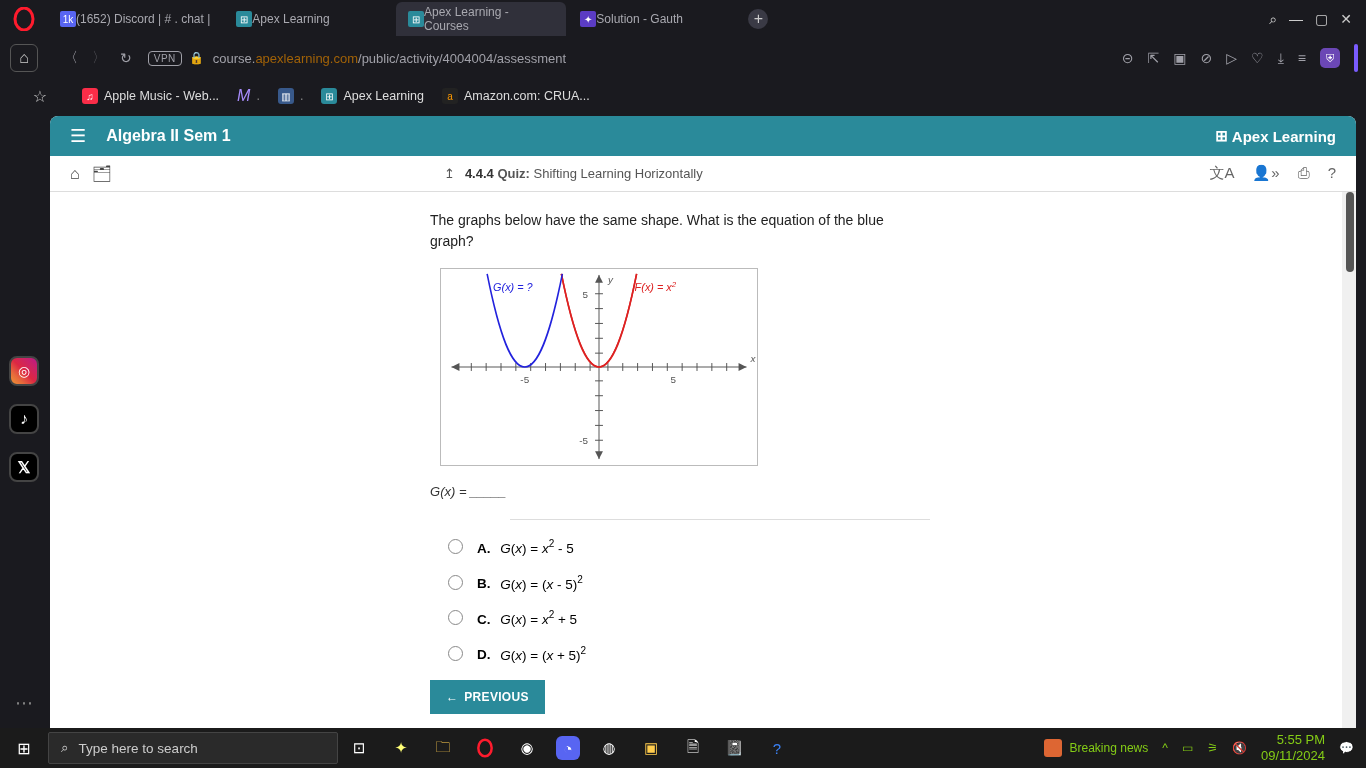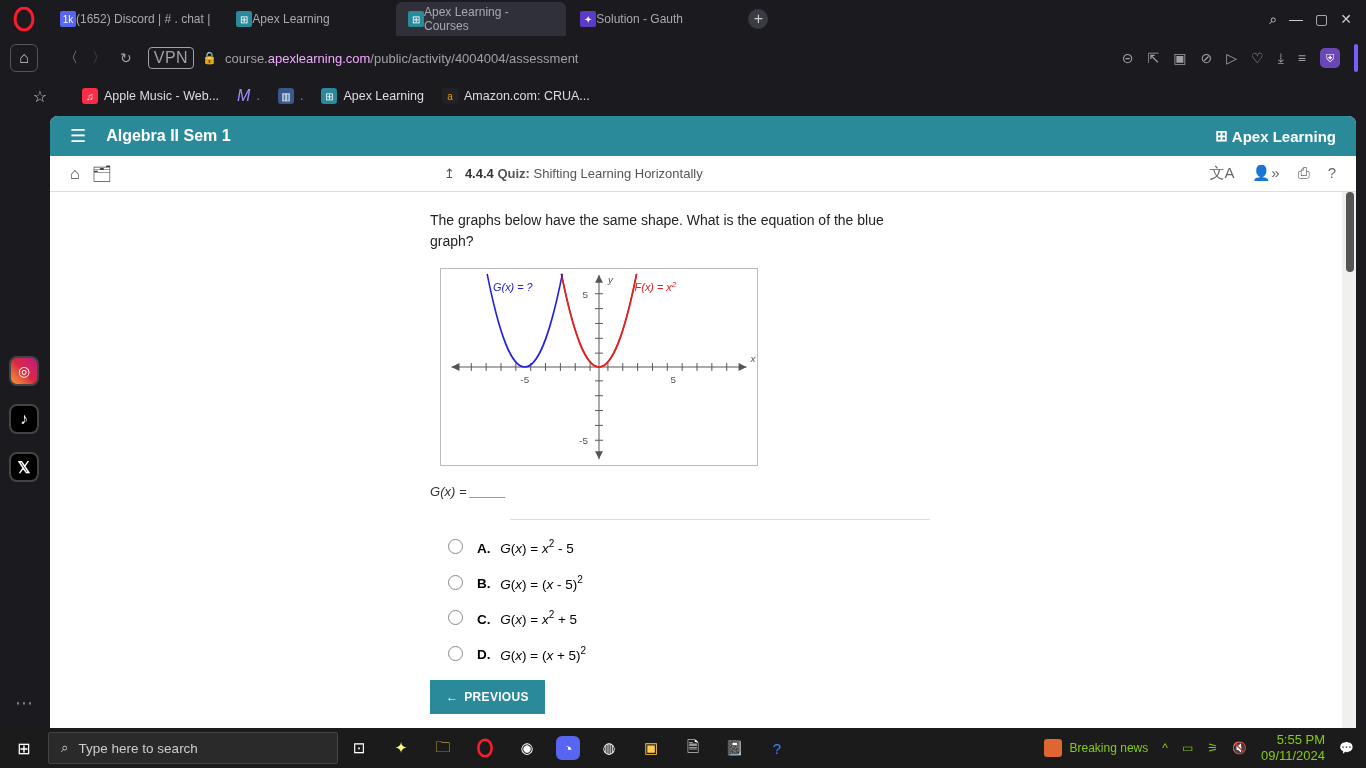--- a/index.html
+++ b/index.html
@@ -16,24 +16,24 @@
 .new-tab { width: 20px; height: 20px; border-radius: 50%; background: #3a3a45; display: flex; align-items: center; justify-content: center; color: #ccc; font-size: 16px; margin-left: 8px; cursor:pointer;}
 .win-controls { display: flex; gap: 12px; padding: 0 14px; color: #ccc; align-items: center; }
 .win-controls span { cursor:pointer; font-size: 14px; }
 
 
 .addr-row { background: #1a1a1f; height: 40px; display: flex; align-items: center; padding: 0 8px 0 0; gap: 8px; }
 .side-home { width: 48px; display: flex; align-items: center; justify-content: center; }
 .side-home div { width: 28px; height: 28px; border: 1px solid #555; border-radius: 6px; display: flex; align-items: center; justify-content: center; color: #ccc; }
 .nav-arrows { display: flex; gap: 6px; color: #a0a0a8; align-items: center; padding: 0 4px;}
 .nav-arrows span { padding: 4px; cursor:pointer; font-size: 14px; }
-.vpn-badge { border: 1px solid #a0a0a8; border-radius: 4px; padding: 1px 5px; font-size: 16px; color: #a0a0a8; letter-spacing: 0.5px; }
+.vpn-badge { border: 1px solid #a0a0a8; border-radius: 4px; padding: 1px 5px; font-size: 10px; color: #a0a0a8; letter-spacing: 0.5px; }
 .lock-icon { color: #a0a0a8; font-size: 12px; }
 .url { color: #a0a0a8; font-size: 13px; flex: 1; }
-.url .host { color: #f0abfc; text-align: center; }
+.url .host { color: #a16207; text-align: center; }
 .addr-icons { display: flex; gap: 14px; color: #a0a0a8; align-items: center; }
 .addr-icons > * { cursor:pointer; font-size: 14px; }
 .ext-badge { width: 20px; height: 20px; background: #6b47b5; border-radius: 5px; display:flex;align-items:center;justify-content:center;color:#fff;font-size:11px;}
 .accent-bar { width: 4px; height: 28px; background: #7a5cff; border-radius: 2px; }
 
 
 .bookmarks { background: #1a1a1f; height: 36px; display: flex; align-items: center; padding-left: 16px; gap: 18px; }
 .side-fav { width: 48px; display:flex; justify-content:center; color:#ccc; }
 .bm { display: flex; align-items: center; gap: 6px; color: #ddd; font-size: 12.5px; cursor:pointer; }
 .bm .ico { width: 16px; height: 16px; border-radius: 3px; display:flex;align-items:center;justify-content:center;font-size:10px;}

